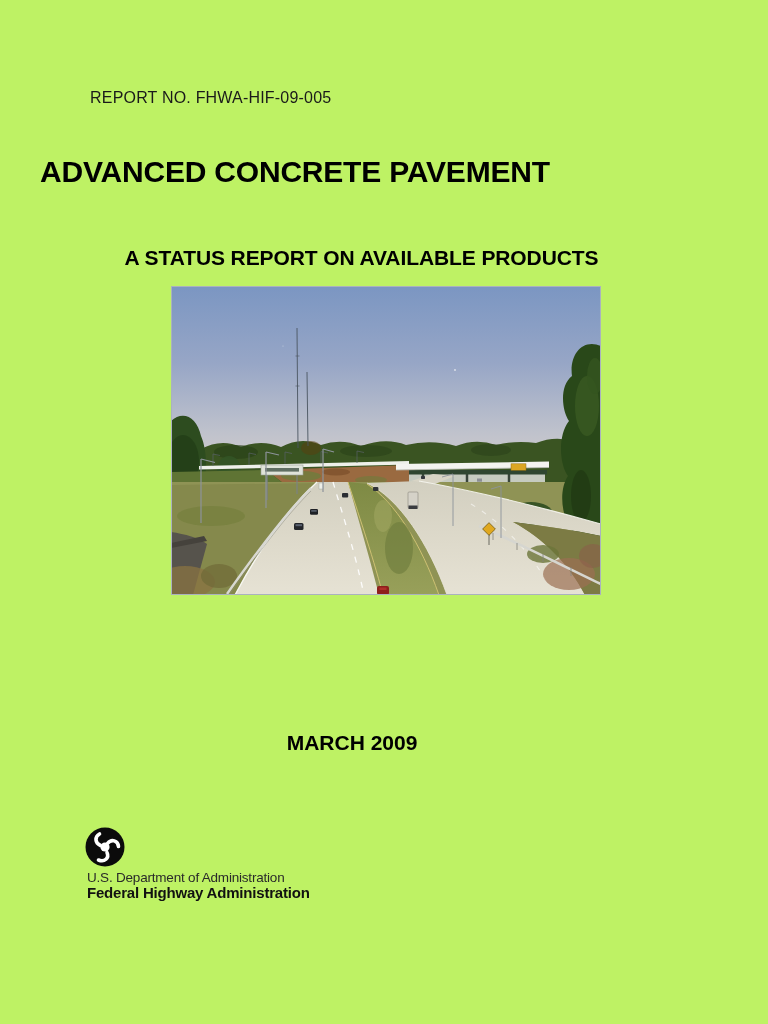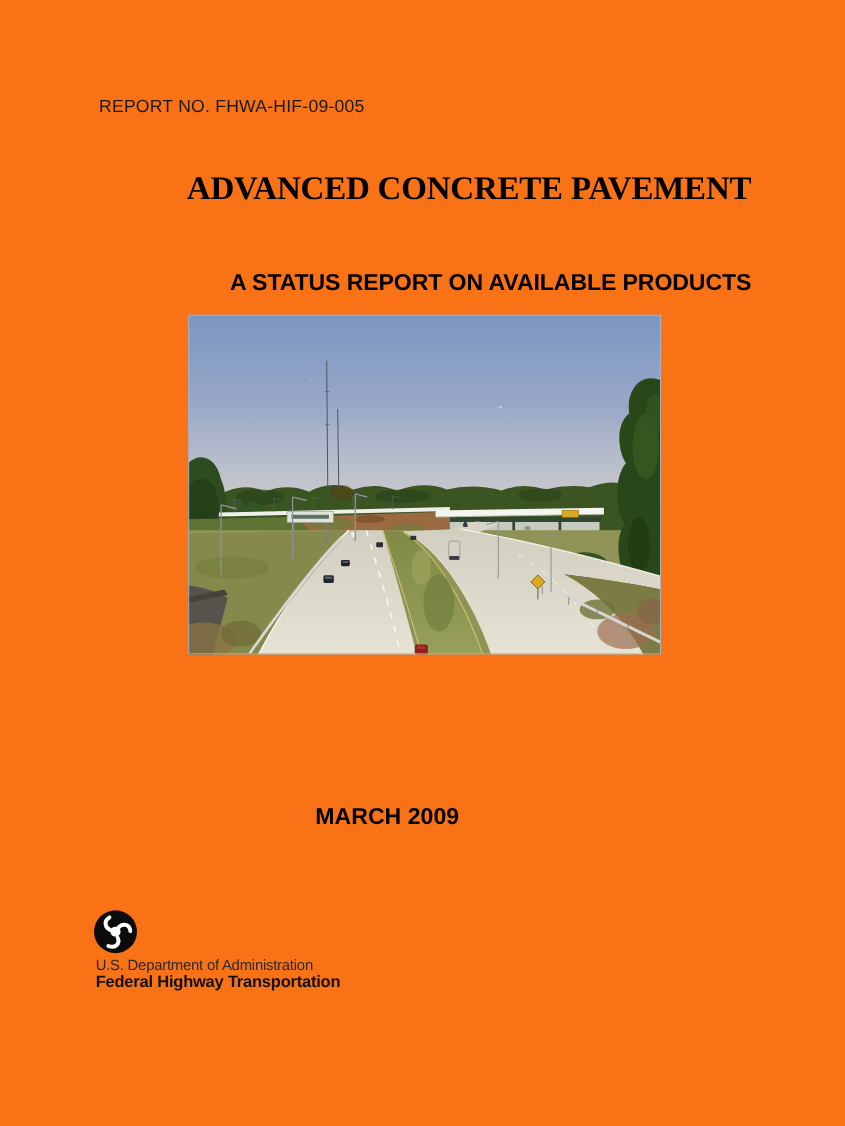--- a/index.html
+++ b/index.html
@@ -1,36 +1,36 @@
 <!DOCTYPE html>
 <html><head>
 <meta charset="utf-8">
 <style>
   html,body{margin:0;padding:0;background:#ffffff;}
   .page{
     position:relative;
     width:768px;height:1024px;
-    background:#f97316;
+    background:#bef264;
     font-family:"Liberation Sans", sans-serif;
     color:#000;
     overflow:hidden;
   }
   .report-number{
     position:absolute;left:90px;top:89px;
     font-size:16px;font-weight:400;color:#1a1a1a;
     letter-spacing:.2px;white-space:nowrap;
   }
   .title-block{
     position:absolute;left:40px;top:155px;width:643px;
-    text-align:right;font-weight:bold;font-size:30px;
-    line-height:34px;color:#000;letter-spacing:-0.2px;font-family:Liberation Serif, serif;
+    text-align:left;font-weight:bold;font-size:30px;
+    line-height:34px;color:#000;letter-spacing:-0.2px;
   }
   .subtitle{
     position:absolute;left:40px;top:246px;width:643px;
-    text-align:right;font-weight:bold;font-size:21px;color:#000;
+    text-align:center;font-weight:bold;font-size:21px;color:#000;
     letter-spacing:-0.1px;
   }
   .photo-wrap{
     position:absolute;left:171px;top:286px;width:430px;height:309px;
   }
   .photo-wrap svg{display:block;}
   .date-line{
     position:absolute;left:0;top:731px;width:704px;
     text-align:center;font-weight:bold;font-size:21px;color:#000;
   }
@@ -245,16 +245,16 @@
     <svg class="dot-logo" viewBox="0 0 40 40">
       <circle cx="20" cy="20" r="19.5" fill="#0b0b0b"></circle>
       <circle cx="20" cy="20" r="4.6" fill="#ffffff"></circle>
       <g stroke="#ffffff" stroke-width="3.6" fill="none" stroke-linecap="round">
         <path d="M22.5,16.5 C26.5,11.5 33,13.5 33.5,19.5"></path>
         <path d="M15.5,18.5 C9.8,16.2 9.5,9.8 14.5,7"></path>
         <path d="M22,25.5 C24.5,31 19.5,35.5 13.5,33"></path>
       </g>
     </svg>
     <div class="dept">U.S. Department of Administration</div>
-    <div class="admin">Federal Highway Transportation</div>
+    <div class="admin">Federal Highway Administration</div>
   </div>
 
 </div>
 
 </body></html>

